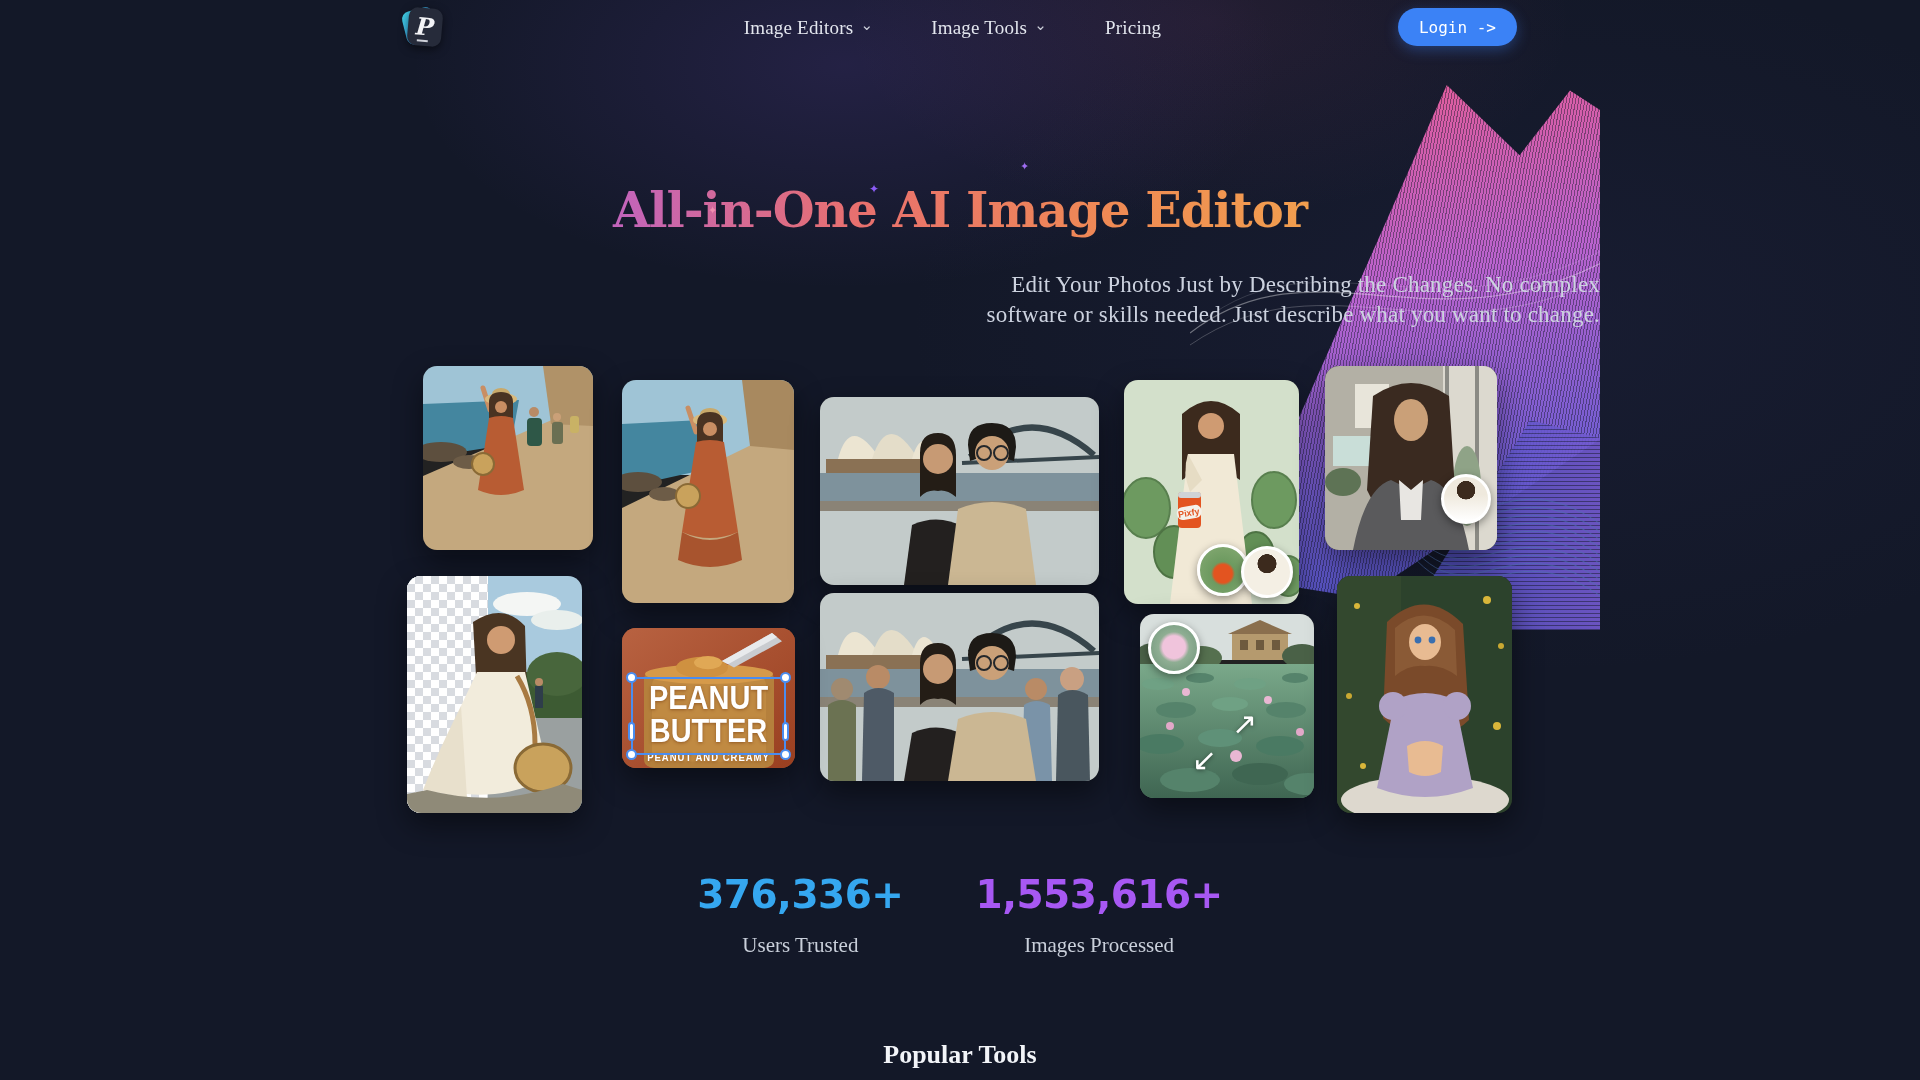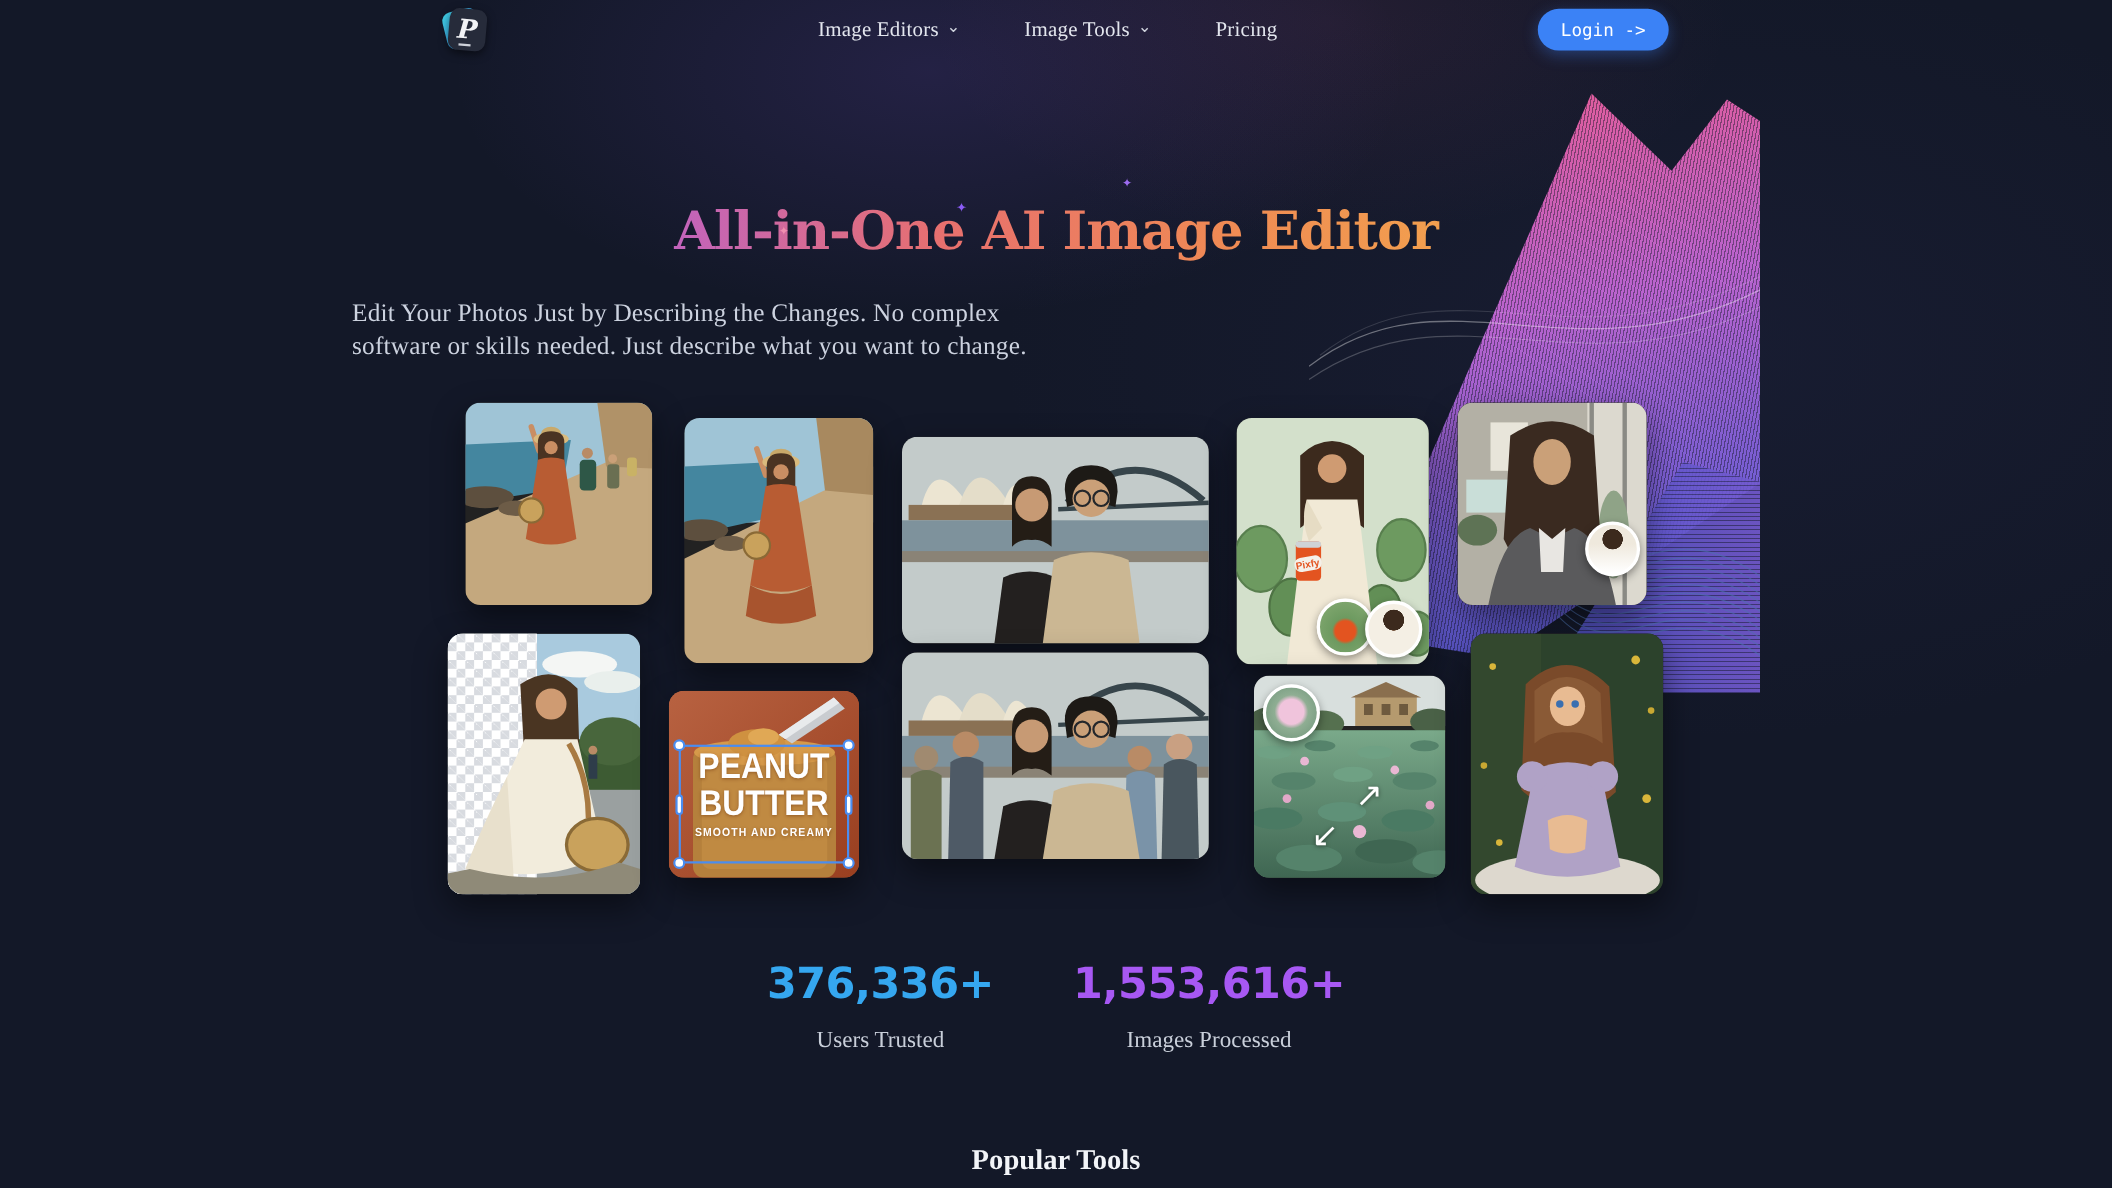--- a/index.html
+++ b/index.html
@@ -35,21 +35,21 @@
   
   .hero-title{position:absolute;left:0;right:0;top:150px;text-align:center;
     font-family:"DejaVu Serif",serif;font-weight:bold;font-size:48px;letter-spacing:-1px;
     background:linear-gradient(90deg,#8b5cf6 0%,#c063c0 22%,#e8706e 42%,#ef8a54 62%,#f2a04e 78%,#f7c443 100%);
     -webkit-background-clip:text;background-clip:text;color:transparent;}
   .sparkle{position:absolute;font-family:"DejaVu Sans",sans-serif;pointer-events:none;}
   .sparkle::before{content:"✦";}
   .sp1{left:388px;top:204px;font-size:11px;color:#f08fb0;}
   .sp2{left:549px;top:182px;font-size:12px;color:#8b5cf6;}
   .sp3{left:700px;top:160px;font-size:11px;color:#9d6cf0;}
-  .hero-sub{position:absolute;left:0;right:0;top:247px;text-align:left;font-size:23px;
+  .hero-sub{position:absolute;left:0;right:0;top:247px;text-align:right;font-size:23px;
     line-height:30px;color:#ccd2df;letter-spacing:.2px;}
 
   
   .hero-clip{position:absolute;left:0;top:0;width:1280px;height:770px;overflow:hidden;pointer-events:none;}
   .ribbon{position:absolute;left:830px;top:58px;width:560px;height:540px;
     background:
       repeating-linear-gradient(100deg, rgba(19,24,40,.45) 0 1px, transparent 1px 3px),
       linear-gradient(168deg,#f0609f 10%,#c468d8 42%,#7a62dd 72%,#4d53c4 95%);
     clip-path:polygon(14% 96%,53% 5%,66% 18%,75% 6%,100% 23%,100% 57%,38% 100%);
     opacity:.95;}
@@ -313,42 +313,42 @@
         <path d="M66 46 Q96 26 118 50 L120 118 Q106 108 94 110 Q80 108 70 118 Z" fill="#4a3522"></path>
         <circle cx="94" cy="64" r="14" fill="#cf9b72"></circle>
         <path d="M70 96 L118 96 L142 200 Q96 228 30 214 L54 130 Z" fill="#f2ecdc"></path>
         <path d="M54 130 Q30 178 16 214 L60 222 Z" fill="#e8e0cc"></path>
         <path d="M110 100 Q128 130 128 168" stroke="#a87a42" stroke-width="5" fill="none"></path>
         <ellipse cx="136" cy="192" rx="28" ry="24" fill="#c9a25c" stroke="#8a6a36" stroke-width="3"></ellipse>
         <path d="M20 214 Q90 232 156 208 L175 214 L175 237 L0 237 L0 218 Z" fill="#8f8a78"></path>
       </svg>
     </div>
 
-    <div class="ph" style="left:288px;top:628px;width:173px;height:170px;">
+    <div class="ph" style="left:302px;top:628px;width:173px;height:140px;">
       <svg viewBox="0 0 173 170" preserveAspectRatio="none">
         <rect width="173" height="170" fill="#a34e2c"></rect>
         <rect width="173" height="170" fill="url(#pbg)"></rect>
         <defs>
           <linearGradient id="pbg" x1="0" y1="0" x2="1" y2="1">
             <stop offset="0" stop-color="#b86241"></stop>
               <stop offset="1" stop-color="#993f20"></stop>
           </linearGradient>
         </defs>
         <rect x="22" y="52" width="130" height="118" rx="10" fill="#b5803c"></rect>
         <rect x="30" y="60" width="114" height="102" rx="8" fill="#c08a42"></rect>
         <ellipse cx="87" cy="56" rx="64" ry="12" fill="#d69a4a"></ellipse>
         <ellipse cx="80" cy="48" rx="26" ry="13" fill="#cf9140"></ellipse>
         <ellipse cx="86" cy="42" rx="14" ry="8" fill="#e0a855"></ellipse>
         <path d="M100 40 L150 6 L160 16 L112 48 Z" fill="#c9ccd0"></path>
         <path d="M100 40 L150 6 L155 11 L106 44 Z" fill="#e8eaec"></path>
       </svg>
       <div class="pb-text">
         <div class="l1">PEANUT</div>
         <div class="l2">BUTTER</div>
-        <div class="l3">SMOOTH AND CREAMY</div>
+        <div class="l3">PEANUT AND CREAMY</div>
       </div>
       <div class="sel"></div>
       <span class="h hc" style="left:4px;top:44px;"></span>
       <span class="h hc" style="right:4px;top:44px;"></span>
       <span class="h hc" style="left:4px;bottom:8px;"></span>
       <span class="h hc" style="right:4px;bottom:8px;"></span>
       <span class="h hp" style="left:6px;top:94px;"></span>
       <span class="h hp" style="right:6px;top:94px;"></span>
     </div>
 

